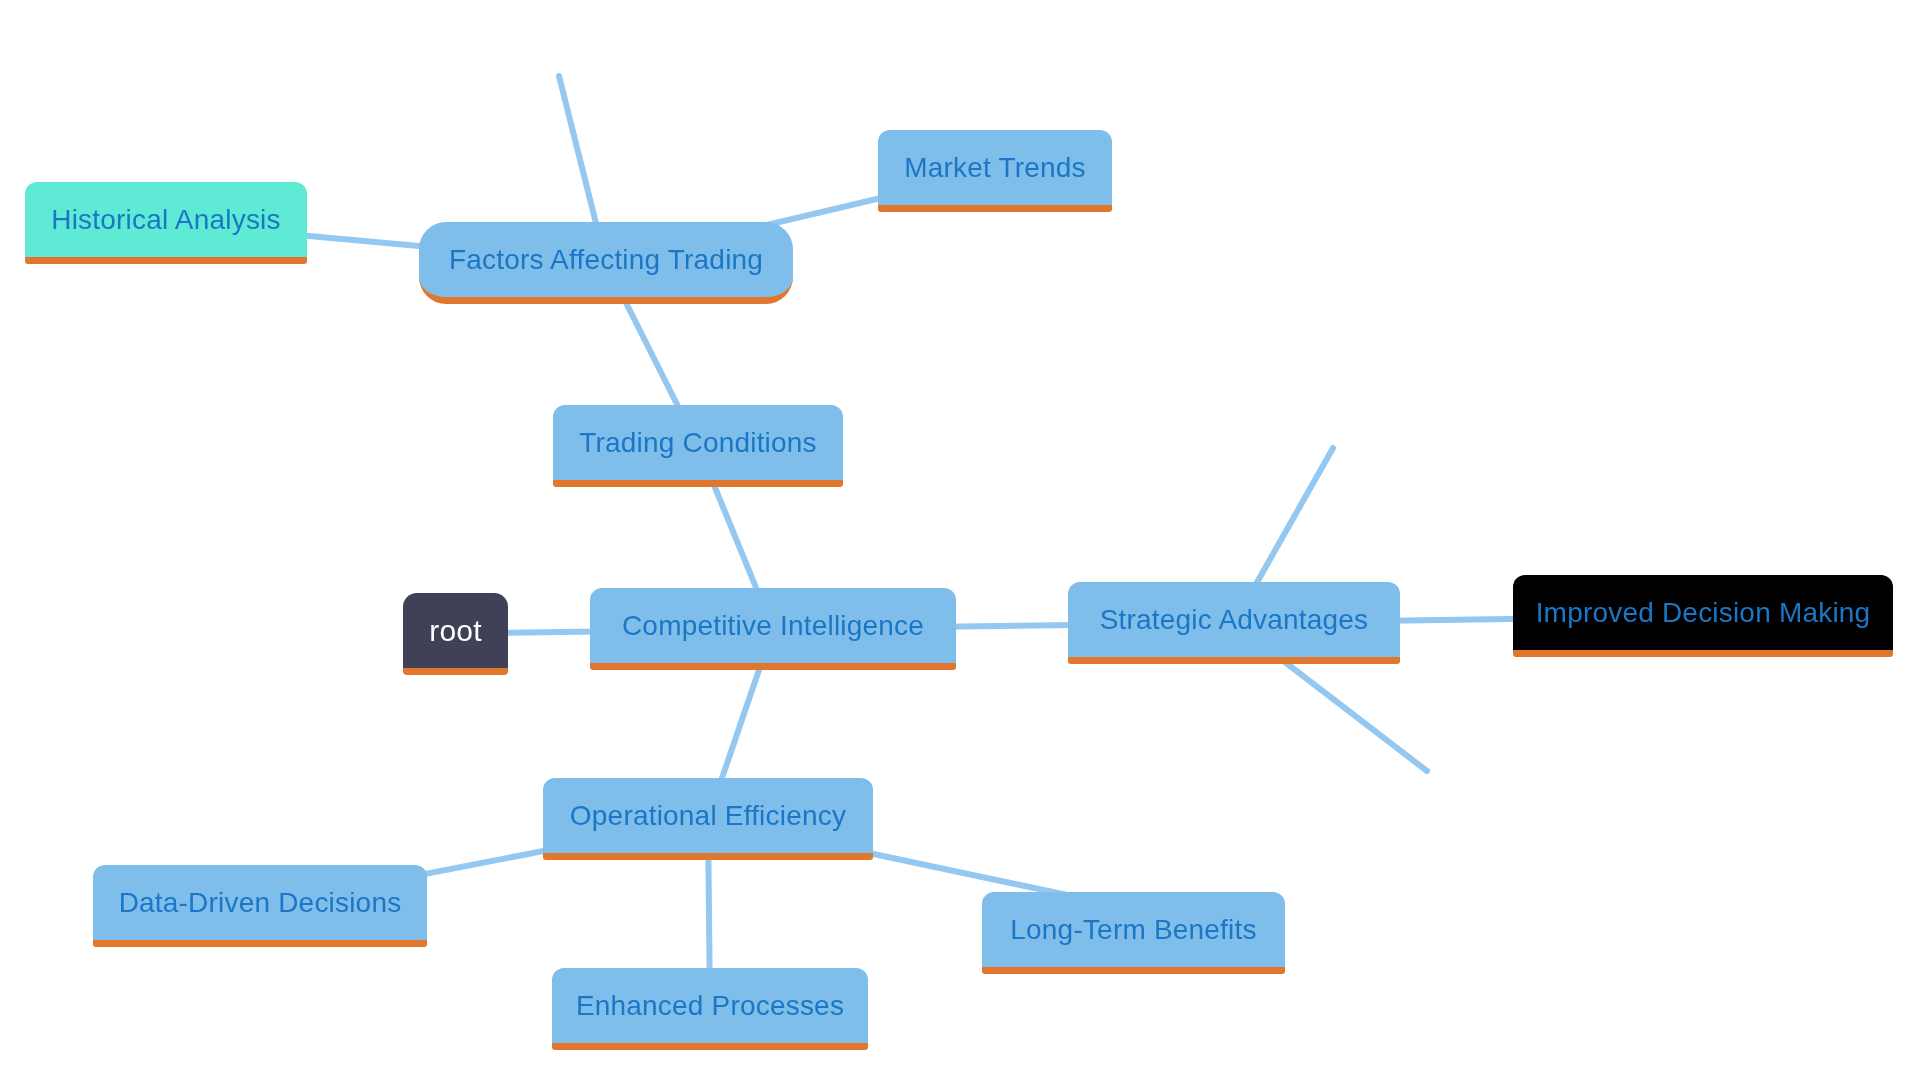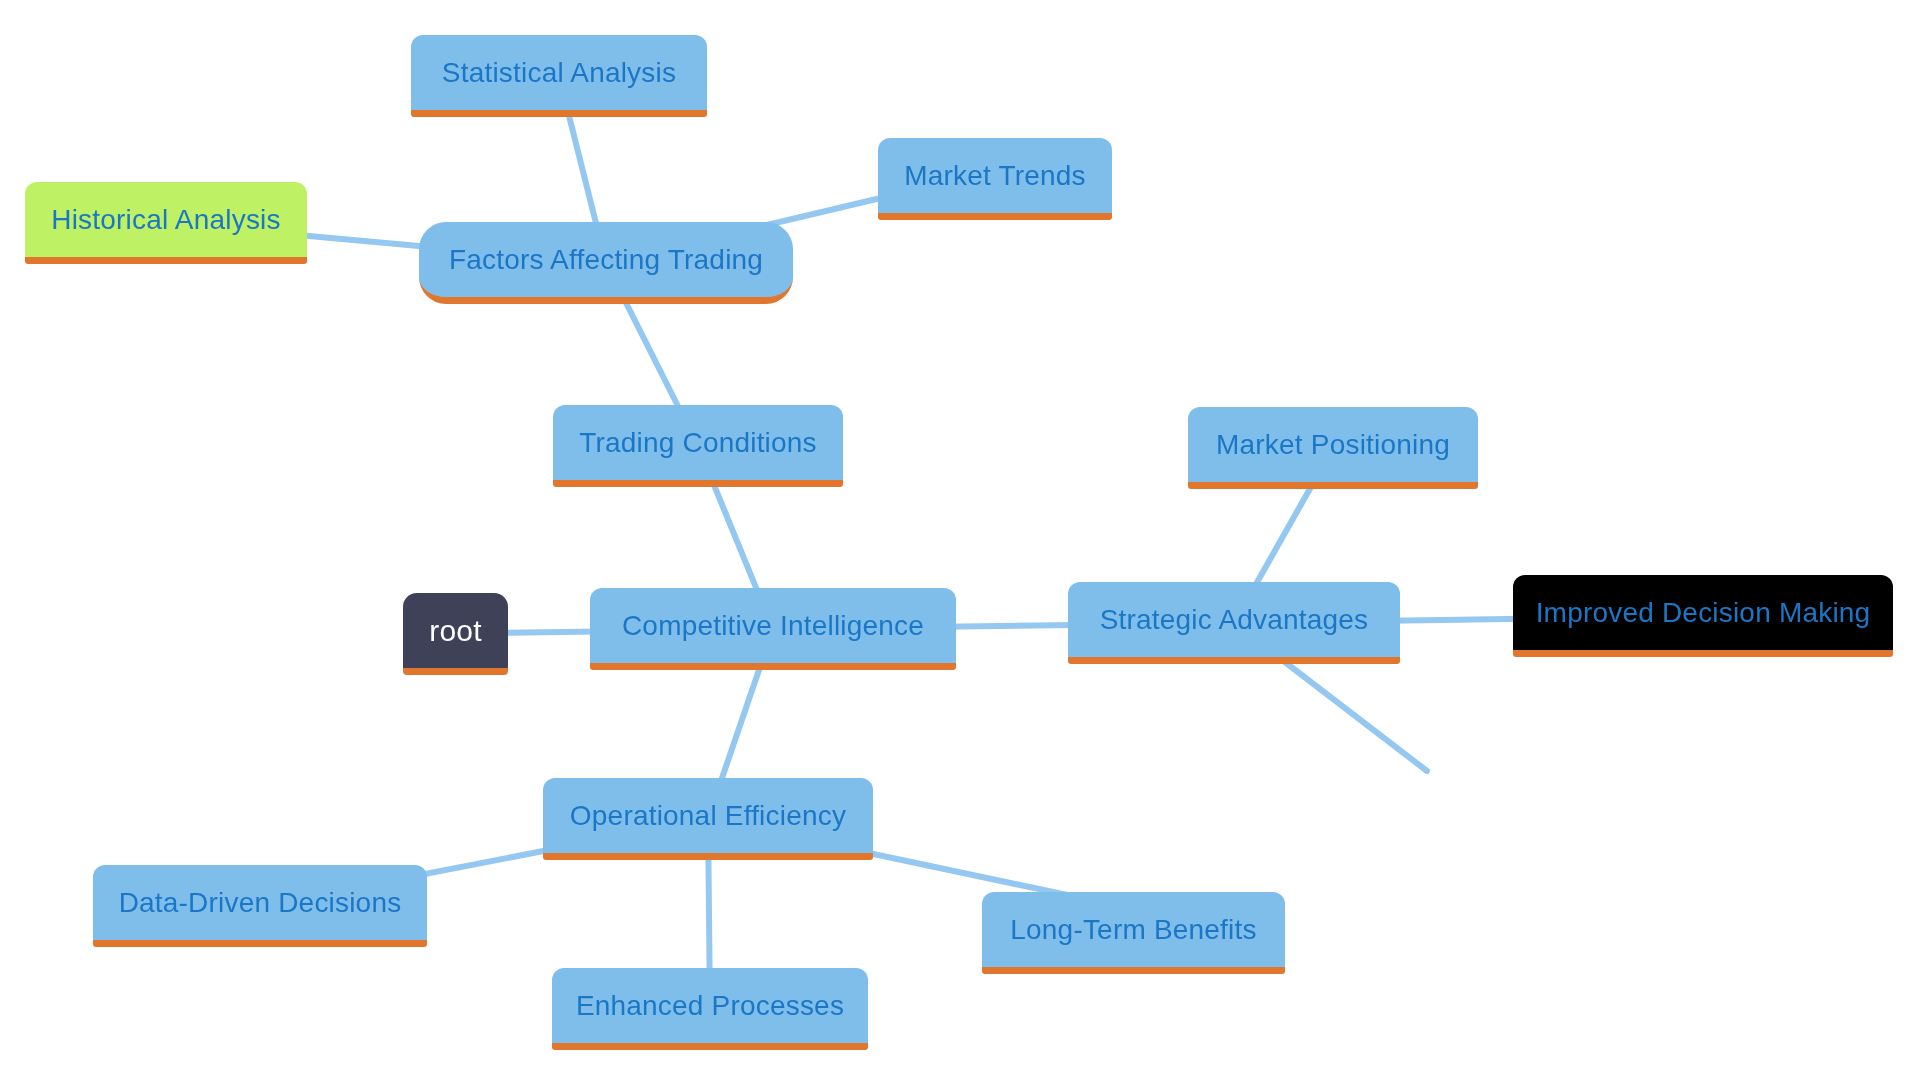--- a/index.html
+++ b/index.html
@@ -68,34 +68,28 @@
     </div>
     <div class="node" style="left: 590px; top: 588px; width: 366px; height: 75px; background: rgb(127, 190, 235); color: rgb(27, 119, 197); border-bottom: 7px solid rgb(224, 119, 45);">
       <span>Competitive Intelligence</span>
     </div>
     <div class="node" style="left: 553px; top: 405px; width: 290px; height: 75px; background: rgb(127, 190, 235); color: rgb(27, 119, 197); border-bottom: 7px solid rgb(224, 119, 45);">
       <span>Trading Conditions</span>
     </div>
     <div class="node" style="left: 419px; top: 222px; width: 374px; height: 75px; background: rgb(127, 190, 235); color: rgb(27, 119, 197); border-bottom: 7px solid rgb(224, 119, 45); border-radius: 27px;">
       <span>Factors Affecting Trading</span>
     </div>
-    <div class="node" style="left: 411px; top: 35px; width: 296px; height: 75px; background: rgb(127, 190, 235); color: rgb(27, 119, 197); border-bottom: 7px solid rgb(224, 119, 45);">
-      <span>Statistical Analysis</span>
-    </div>
-    <div class="node" style="left: 878px; top: 130px; width: 234px; height: 75px; background: rgb(127, 190, 235); color: rgb(27, 119, 197); border-bottom: 7px solid rgb(224, 119, 45); margin-top: 8px;">
+    <div class="node" style="left: 878px; top: 130px; width: 234px; height: 75px; background: rgb(127, 190, 235); color: rgb(27, 119, 197); border-bottom: 7px solid rgb(224, 119, 45);">
       <span>Market Trends</span>
     </div>
-    <div class="node" style="left: 25px; top: 182px; width: 282px; height: 75px; background: #bef264; color: rgb(27, 119, 197); border-bottom: 7px solid rgb(224, 119, 45);">
+    <div class="node" style="left: 25px; top: 182px; width: 282px; height: 75px; background: #5eead4; color: rgb(27, 119, 197); border-bottom: 7px solid rgb(224, 119, 45);">
       <span>Historical Analysis</span>
     </div>
     <div class="node" style="left: 1068px; top: 582px; width: 332px; height: 75px; background: rgb(127, 190, 235); color: rgb(27, 119, 197); border-bottom: 7px solid rgb(224, 119, 45);">
       <span>Strategic Advantages</span>
-    </div>
-    <div class="node" style="left: 1188px; top: 407px; width: 290px; height: 75px; background: rgb(127, 190, 235); color: rgb(27, 119, 197); border-bottom: 7px solid rgb(224, 119, 45);">
-      <span>Market Positioning</span>
     </div>
     <div class="node" style="left: 1513px; top: 575px; width: 380px; height: 75px; background: #000000; color: rgb(27, 119, 197); border-bottom: 7px solid rgb(224, 119, 45);">
       <span>Improved Decision Making</span>
     </div>
     <div class="node" style="left: 543px; top: 778px; width: 330px; height: 75px; background: rgb(127, 190, 235); color: rgb(27, 119, 197); border-bottom: 7px solid rgb(224, 119, 45);">
       <span>Operational Efficiency</span>
     </div>
     <div class="node" style="left: 93px; top: 865px; width: 334px; height: 75px; background: rgb(127, 190, 235); color: rgb(27, 119, 197); border-bottom: 7px solid rgb(224, 119, 45);">
       <span>Data-Driven Decisions</span>
     </div>

